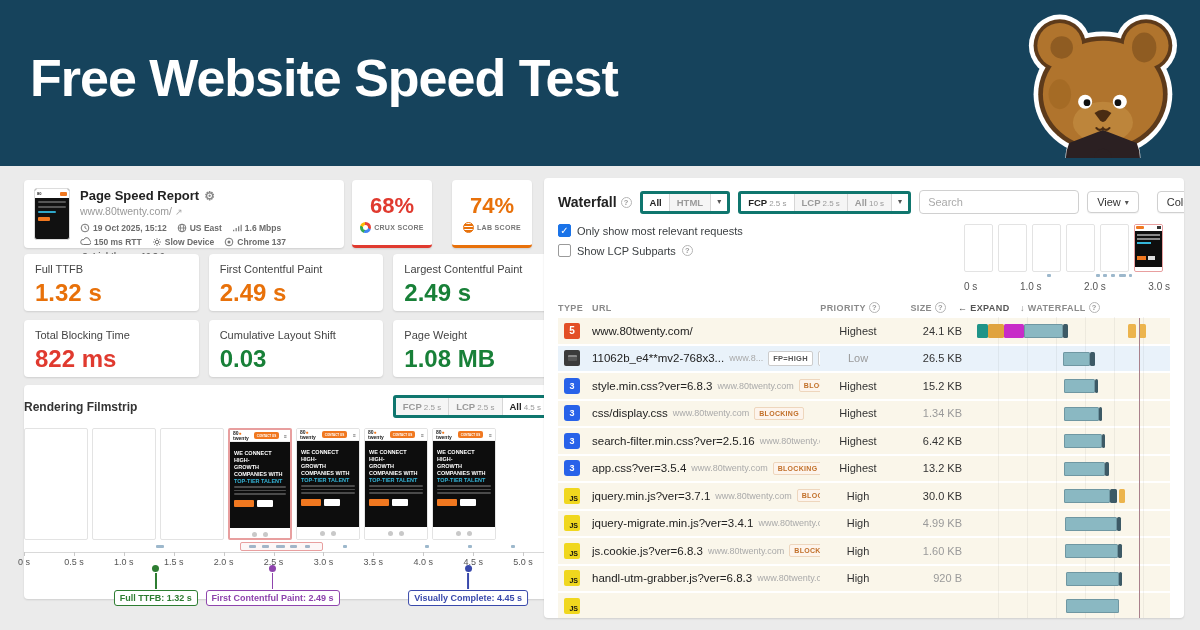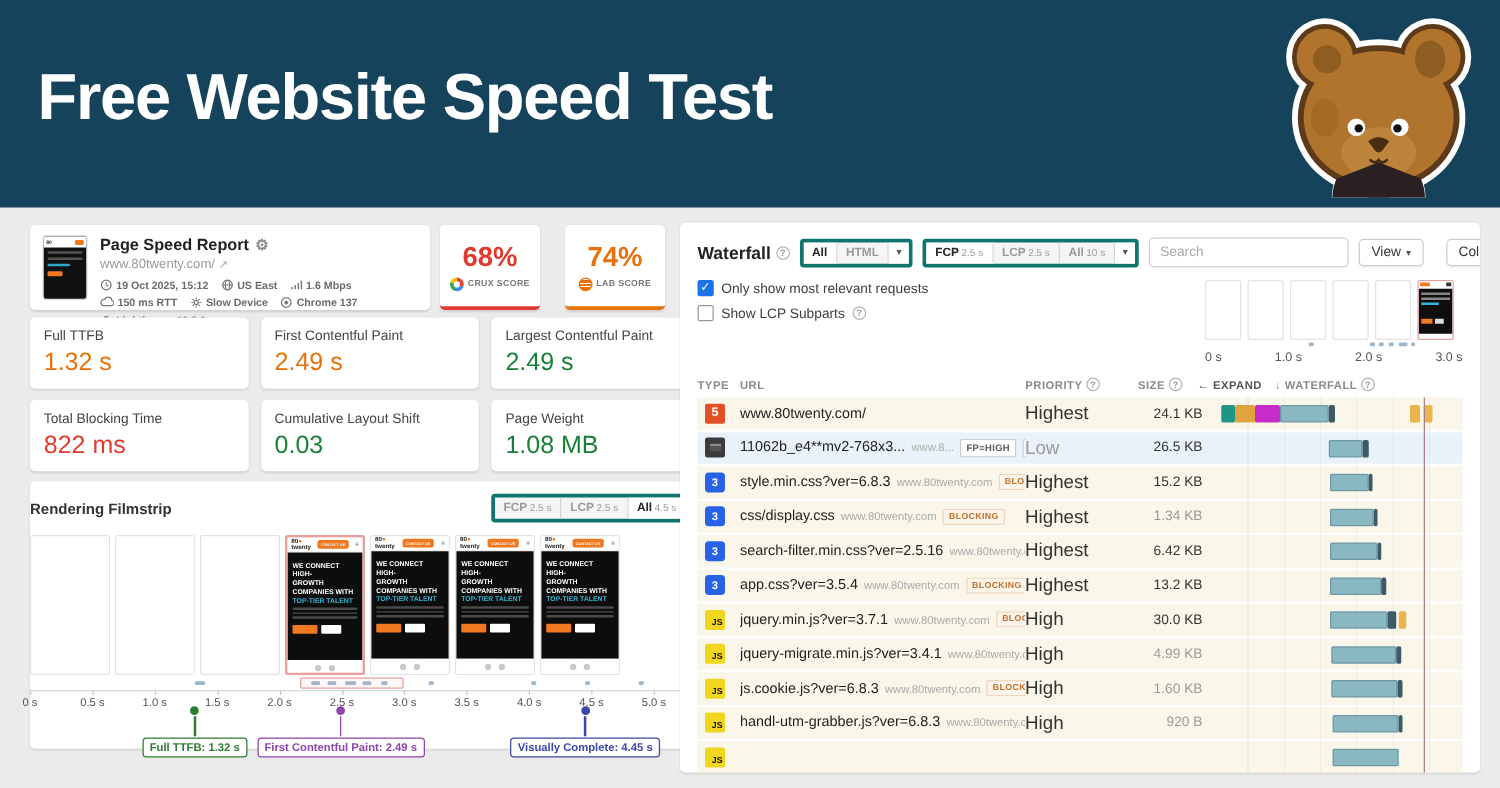--- a/index.html
+++ b/index.html
@@ -37,21 +37,21 @@
   .score { width:80px; height:68px; display:flex; flex-direction:column; align-items:center; justify-content:center; gap:3px; border-bottom:3px solid; }
   .score .v { font-size:22px; font-weight:700; }
   .score .l { display:flex; align-items:center; gap:3px; font-size:7px; font-weight:700; color:#777; letter-spacing:.3px; }
   .ic-crux { width:11px; height:11px; border-radius:50%; background:conic-gradient(#ea4335 0 30%, #4285f4 30% 55%, #34a853 55% 80%, #fbbc04 80% 100%); position:relative; }
   .ic-crux:after { content:""; position:absolute; left:3px; top:3px; width:5px; height:5px; border-radius:50%; background:#fff; }
   .ic-lab { width:11px; height:11px; border-radius:50%; background:repeating-linear-gradient(0deg,#e8710a 0 2px,#fff 2px 3px); border:1px solid #e8710a; }
 
   .metrics { display:grid; grid-template-columns:repeat(3,1fr); gap:9px 10px; margin-top:6px; }
   .metric { height:57px; padding:9px 11px; }
   .metric .ml { font-size:11px; color:#444; }
-  .metric .mv { font-size:20px; font-weight:400; margin-top:4px; }
+  .metric .mv { font-size:24px; font-weight:700; margin-top:4px; }
 
   
   .film { margin-top:8px; padding:10px 0 14px; height:214px; position:relative; }
   .film-head { display:flex; justify-content:space-between; align-items:center; }
   .film-title { font-size:12px; font-weight:700; color:#333; }
   .seg { display:flex; border:3px solid #0f766e; border-radius:3px; overflow:hidden; background:#f5f5f5; }
   .seg .opt { padding:3px 7px; font-size:9px; color:#9a9a9a; border-right:1px solid #d6d6d6; cursor:pointer; white-space:nowrap; }
   .seg .opt b { font-weight:700; color:#9a9a9a; font-size:9.5px; }
   .seg .opt.on { background:#fff; }
   .seg .opt.on b { color:#222; }
@@ -126,21 +126,21 @@
   .thead .h-exp { width:74px; padding-left:12px; color:#555; }
   .thead .h-wf { width:150px; display:flex; gap:3px; align-items:center; color:#8a8a8a; }
 
   .rows { position:relative; }
   .fcp-line { position:absolute; top:0; bottom:0; width:1.5px; background:#a9808b; z-index:5; }
   .wrow { display:flex; align-items:center; height:27.5px; background:#faf6ea; border-bottom:2px solid #fff; }
   .wrow.blue { background:#e9f2fa; }
   .c-type { width:34px; display:flex; justify-content:flex-start; padding-left:6px; }
   .c-url { flex:1; display:flex; align-items:center; gap:5px; font-size:11.5px; color:#222; min-width:0; overflow:hidden; white-space:nowrap; }
   .c-url .host { font-size:9px; color:#aaa; }
-  .c-pri { width:76px; text-align:left; font-size:15px; color:#333; }
+  .c-pri { width:76px; text-align:center; font-size:11px; color:#333; }
   .c-pri.mut { color:#9a9a9a; }
   .c-size { width:66px; text-align:right; font-size:11px; color:#333; }
   .c-size.mut { color:#9a9a9a; }
   .c-wf { width:200px; height:27.5px; position:relative; margin-left:8px;
           background:repeating-linear-gradient(90deg, transparent 0, transparent 28px, rgba(0,0,0,.05) 28px, rgba(0,0,0,.05) 29px); }
   .barseg { position:absolute; top:7px; height:14px; border-radius:1.5px; }
   .tico { width:16px; height:16px; border-radius:2px; display:flex; align-items:center; justify-content:center; font-weight:700; }
   .tico.html { background:#e34f26; color:#fff; font-size:10px; }
   .tico.css { background:#2862e9; color:#fff; font-size:9px; border-radius:3px; }
   .tico.js { background:#f0d71e; color:#111; font-size:7px; align-items:flex-end; justify-content:flex-end; padding:2px; }

